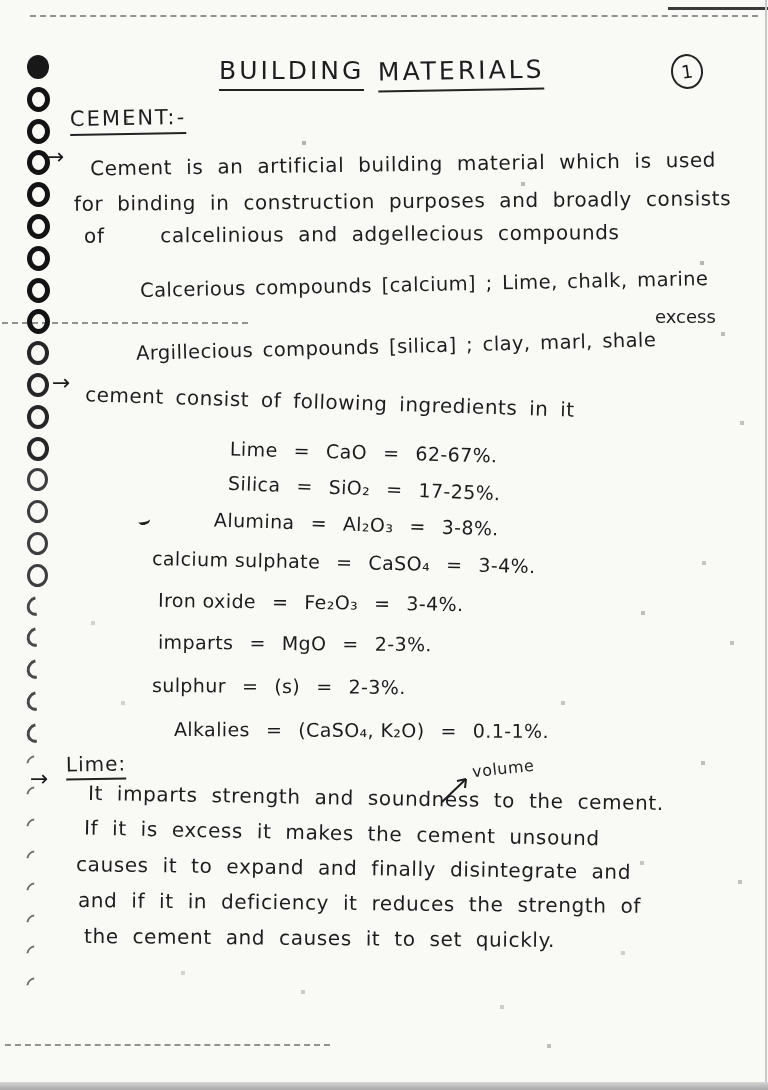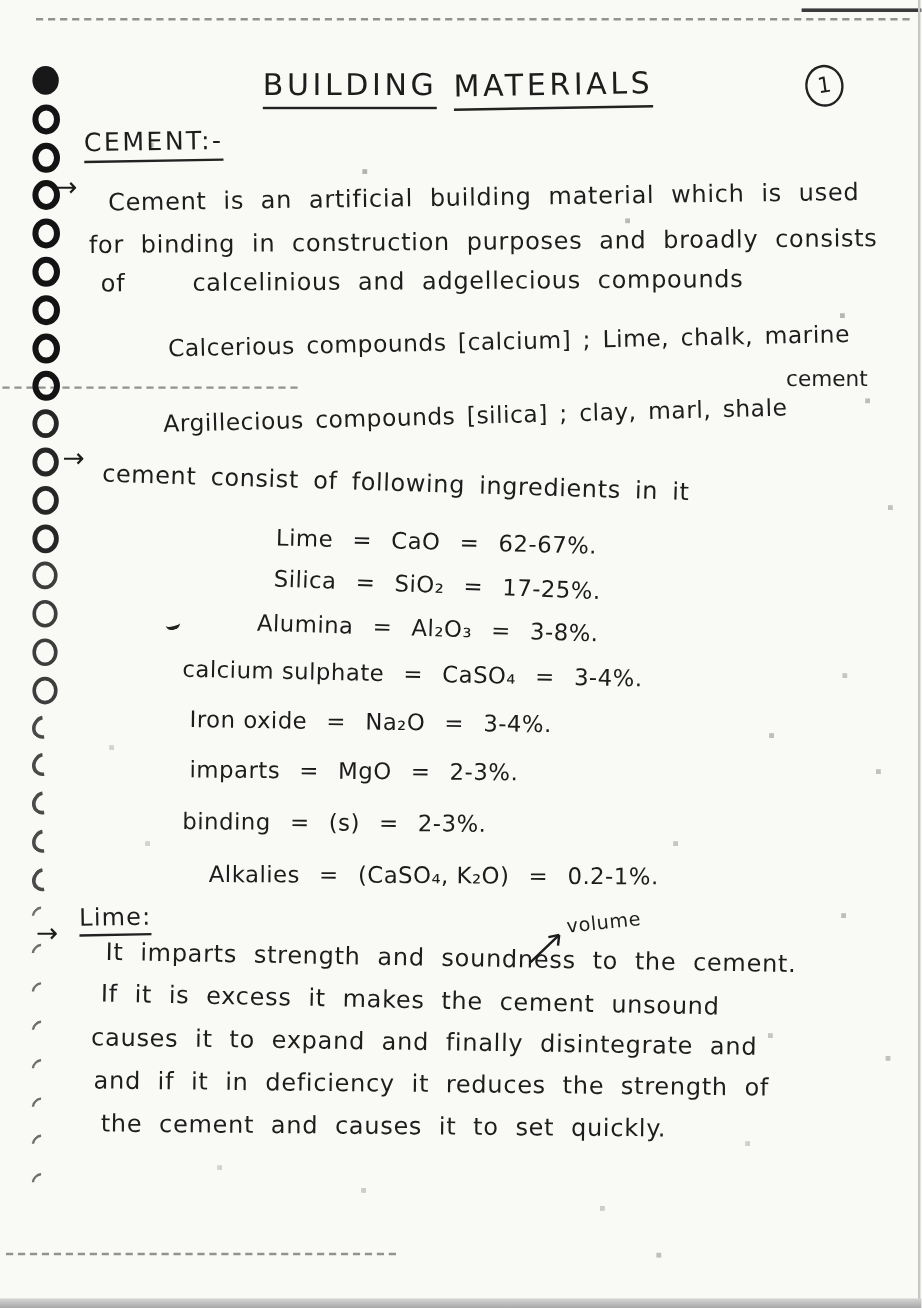--- a/index.html
+++ b/index.html
@@ -105,37 +105,37 @@
   </div>
 
 <div class="abs heading hand" style="left:70px;top:106px;transform:rotate(-1deg);">CEMENT:-</div>
 
 <div class="abs margin-arrow" style="left:46px;top:144px;">→</div>
 <div class="abs hand para" style="left:90px;top:152px;transform:rotate(-0.8deg);">Cement is an artificial building material which is used</div>
 <div class="abs hand para" style="left:74px;top:189px;transform:rotate(-0.5deg);">for binding in construction purposes and broadly consists</div>
 <div class="abs hand para" style="left:84px;top:222px;transform:rotate(-0.4deg);">of    calcelinious and adgellecious compounds</div>
 
 <div class="abs hand" style="left:140px;top:273px;font-size:19.5px;letter-spacing:.4px;word-spacing:3px;transform:rotate(-1.2deg);">Calcerious compounds [calcium] ; Lime, chalk, marine</div>
-<div class="abs hand" style="left:655px;top:306px;font-size:18px;">cement</div>
+<div class="abs hand" style="left:655px;top:306px;font-size:18px;">excess</div>
 <div class="abs hand" style="left:136px;top:335px;font-size:19.5px;letter-spacing:.4px;word-spacing:3px;transform:rotate(-1.5deg);">Argillecious compounds [silica] ; clay, marl, shale</div>
 
 <div class="abs margin-arrow" style="left:52px;top:370px;">→</div>
 <div class="abs hand" style="left:85px;top:390px;font-size:20px;letter-spacing:.5px;word-spacing:5px;transform:rotate(1.8deg);">cement consist of following ingredients in it</div>
 
 <div class="abs stray-tick" style="left:138px;top:516px;"></div>
 
 <div id="ingredients">
     <div class="ing-row" style="left: 230px; top: 441px; transform: rotate(1.5deg);"><span>Lime</span><span class="eq">=</span><span>CaO</span><span class="eq">=</span><span>62-67%.</span></div>
     <div class="ing-row" style="left: 228px; top: 477px; transform: rotate(2.2deg);"><span>Silica</span><span class="eq">=</span><span>SiO₂</span><span class="eq">=</span><span>17-25%.</span></div>
     <div class="ing-row" style="left: 214px; top: 513px; transform: rotate(1.8deg);"><span>Alumina</span><span class="eq">=</span><span>Al₂O₃</span><span class="eq">=</span><span>3-8%.</span></div>
     <div class="ing-row" style="left: 152px; top: 551px; transform: rotate(1.2deg);"><span>calcium sulphate</span><span class="eq">=</span><span>CaSO₄</span><span class="eq">=</span><span>3-4%.</span></div>
-    <div class="ing-row" style="left: 158px; top: 591px; transform: rotate(0.8deg);"><span>Iron oxide</span><span class="eq">=</span><span>Na₂O</span><span class="eq">=</span><span>3-4%.</span></div>
+    <div class="ing-row" style="left: 158px; top: 591px; transform: rotate(0.8deg);"><span>Iron oxide</span><span class="eq">=</span><span>Fe₂O₃</span><span class="eq">=</span><span>3-4%.</span></div>
     <div class="ing-row" style="left: 158px; top: 632px; transform: rotate(0.5deg);"><span>imparts</span><span class="eq">=</span><span>MgO</span><span class="eq">=</span><span>2-3%.</span></div>
-    <div class="ing-row" style="left: 152px; top: 675px; transform: rotate(0.5deg);"><span>binding</span><span class="eq">=</span><span>(s)</span><span class="eq">=</span><span>2-3%.</span></div>
-    <div class="ing-row" style="left: 174px; top: 719px; transform: rotate(0.3deg);"><span>Alkalies</span><span class="eq">=</span><span>(CaSO₄, K₂O)</span><span class="eq">=</span><span>0.2-1%.</span></div>
+    <div class="ing-row" style="left: 152px; top: 675px; transform: rotate(0.5deg);"><span>sulphur</span><span class="eq">=</span><span>(s)</span><span class="eq">=</span><span>2-3%.</span></div>
+    <div class="ing-row" style="left: 174px; top: 719px; transform: rotate(0.3deg);"><span>Alkalies</span><span class="eq">=</span><span>(CaSO₄, K₂O)</span><span class="eq">=</span><span>0.1-1%.</span></div>
   </div>
 
 <div class="abs margin-arrow" style="left:30px;top:766px;">→</div>
 <div class="abs subheading hand" style="left:66px;top:752px;transform:rotate(-1deg);">Lime:</div>
 
 <div class="abs hand" style="left:472px;top:759px;font-size:16px;letter-spacing:.5px;transform:rotate(-6deg);">volume</div>
 <svg class="abs" style="left:436px;top:772px;" width="40" height="34">
   <line x1="6" y1="30" x2="30" y2="7" stroke="#1b1b1b" stroke-width="2"></line>
   <line x1="30" y1="7" x2="21" y2="9" stroke="#1b1b1b" stroke-width="2"></line>
   <line x1="30" y1="7" x2="29" y2="16" stroke="#1b1b1b" stroke-width="2"></line>

